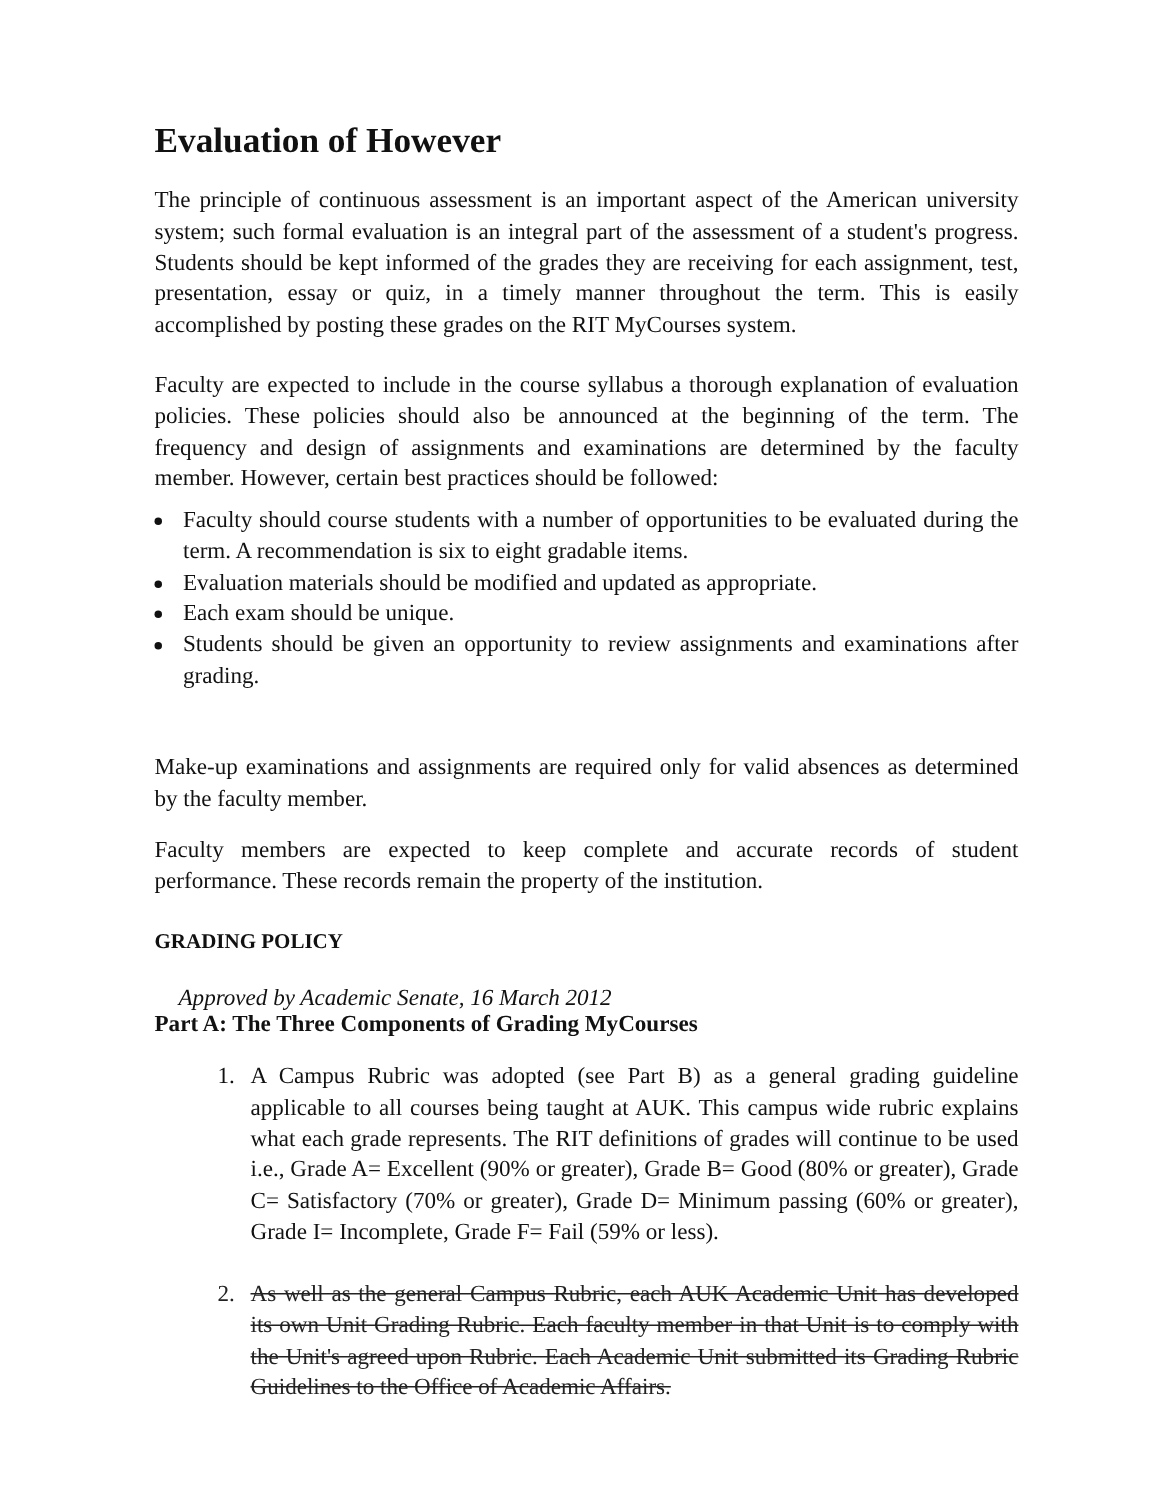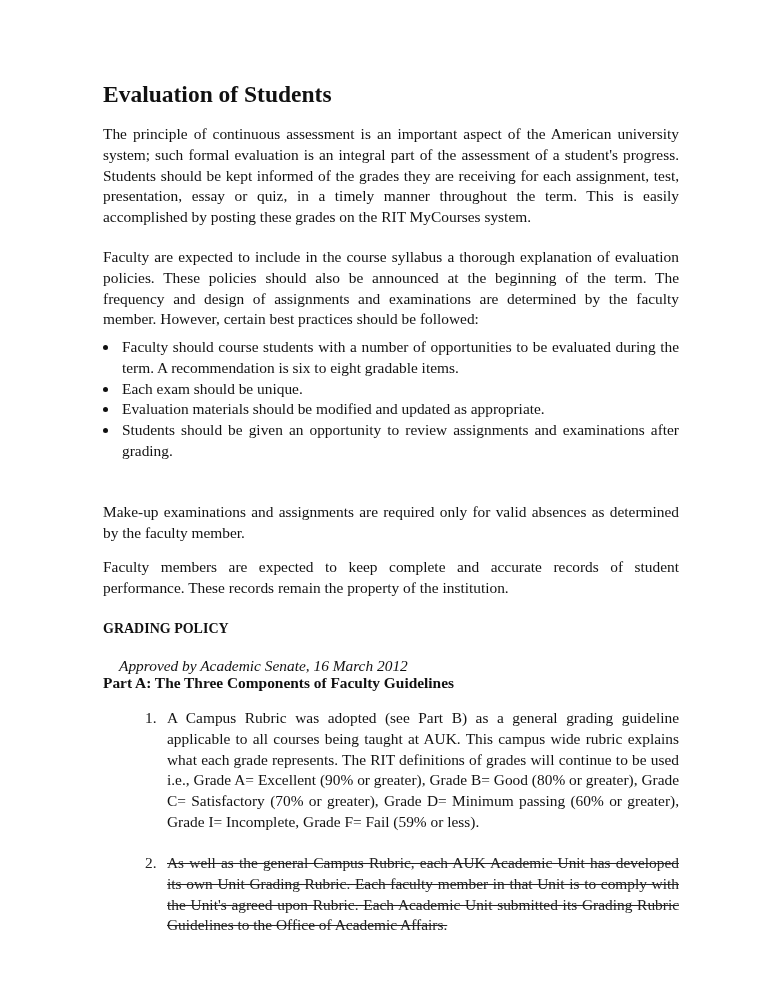--- a/index.html
+++ b/index.html
@@ -16,40 +16,40 @@
   .parta { position: absolute; left: 0; top: 673px; margin: 0; font-size: 15.4px; font-weight: bold; line-height: 20px; white-space: nowrap; }
   .olist { position: absolute; left: 42px; width: 534px; margin: 0; padding: 0; list-style: none; font-size: 15.4px; line-height: 20.8px; }
   .olist .num { position: absolute; left: 0; top: 0; }
   .olist .txt { display: block; margin-left: 22px; text-align: justify; text-align-last: left; }
   .struck { text-decoration: line-through; color: #222; }
 </style>
 </head>
 <body>
 
 <div class="page">
-  <h1 class="title">Evaluation of Students</h1>
+  <h1 class="title">Evaluation of However</h1>
 
   <p class="para" style="top:124px">The principle of continuous assessment is an important aspect of the American university system; such formal evaluation is an integral part of the assessment of a student's progress. Students should be kept informed of the grades they are receiving for each assignment, test, presentation, essay or quiz, in a timely manner throughout the term. This is easily accomplished by posting these grades on the RIT MyCourses system.</p>
 
   <p class="para" style="top:247px">Faculty are expected to include in the course syllabus a thorough explanation of evaluation policies. These policies should also be announced at the beginning of the term. The frequency and design of assignments and examinations are determined by the faculty member. However, certain best practices should be followed:</p>
 
   <ul class="bullets" style="top:337px">
     <li><span class="dot"></span><span>Faculty should course students with a number of opportunities to be evaluated during the term.  A recommendation is six to eight gradable items.</span></li>
+    <li><span class="dot"></span><span>Evaluation materials should be modified and updated as appropriate.</span></li>
     <li><span class="dot"></span><span>Each exam should be unique.</span></li>
-    <li><span class="dot"></span><span>Evaluation materials should be modified and updated as appropriate.</span></li>
     <li><span class="dot"></span><span>Students should be given an opportunity to review assignments and examinations after grading.</span></li>
   </ul>
 
   <p class="para" style="top:502px">Make-up examinations and assignments are required only for valid absences as determined by the faculty member.</p>
 
   <p class="para" style="top:557px">Faculty members are expected to keep complete and accurate records of student performance. These records remain the property of the institution.</p>
 
   <h2 class="h2">GRADING POLICY</h2>
   <p class="approved">Approved by Academic Senate, 16 March 2012</p>
-  <p class="parta">Part A: The Three Components of Faculty Guidelines</p>
+  <p class="parta">Part A: The Three Components of Grading MyCourses</p>
 
   <ol class="olist" style="top:708px">
     <li style="position:relative">
       <span class="num">1.</span>
       <span class="txt">A Campus Rubric was adopted (see Part B) as a general grading guideline applicable to all courses being taught at AUK.  This campus wide rubric explains what each grade represents.  The RIT definitions of grades will continue to be used i.e., Grade A= Excellent (90% or greater), Grade B= Good (80% or greater), Grade C= Satisfactory (70% or greater), Grade D= Minimum passing (60% or greater), Grade I= Incomplete, Grade F= Fail (59% or less).</span>
     </li>
   </ol>
 
   <ol class="olist struck" style="top:853px">
     <li style="position:relative">

